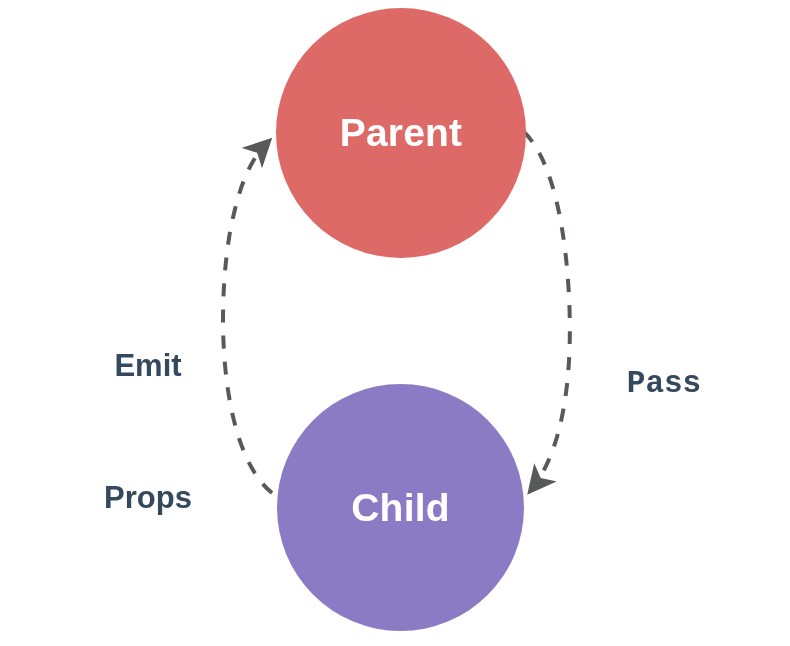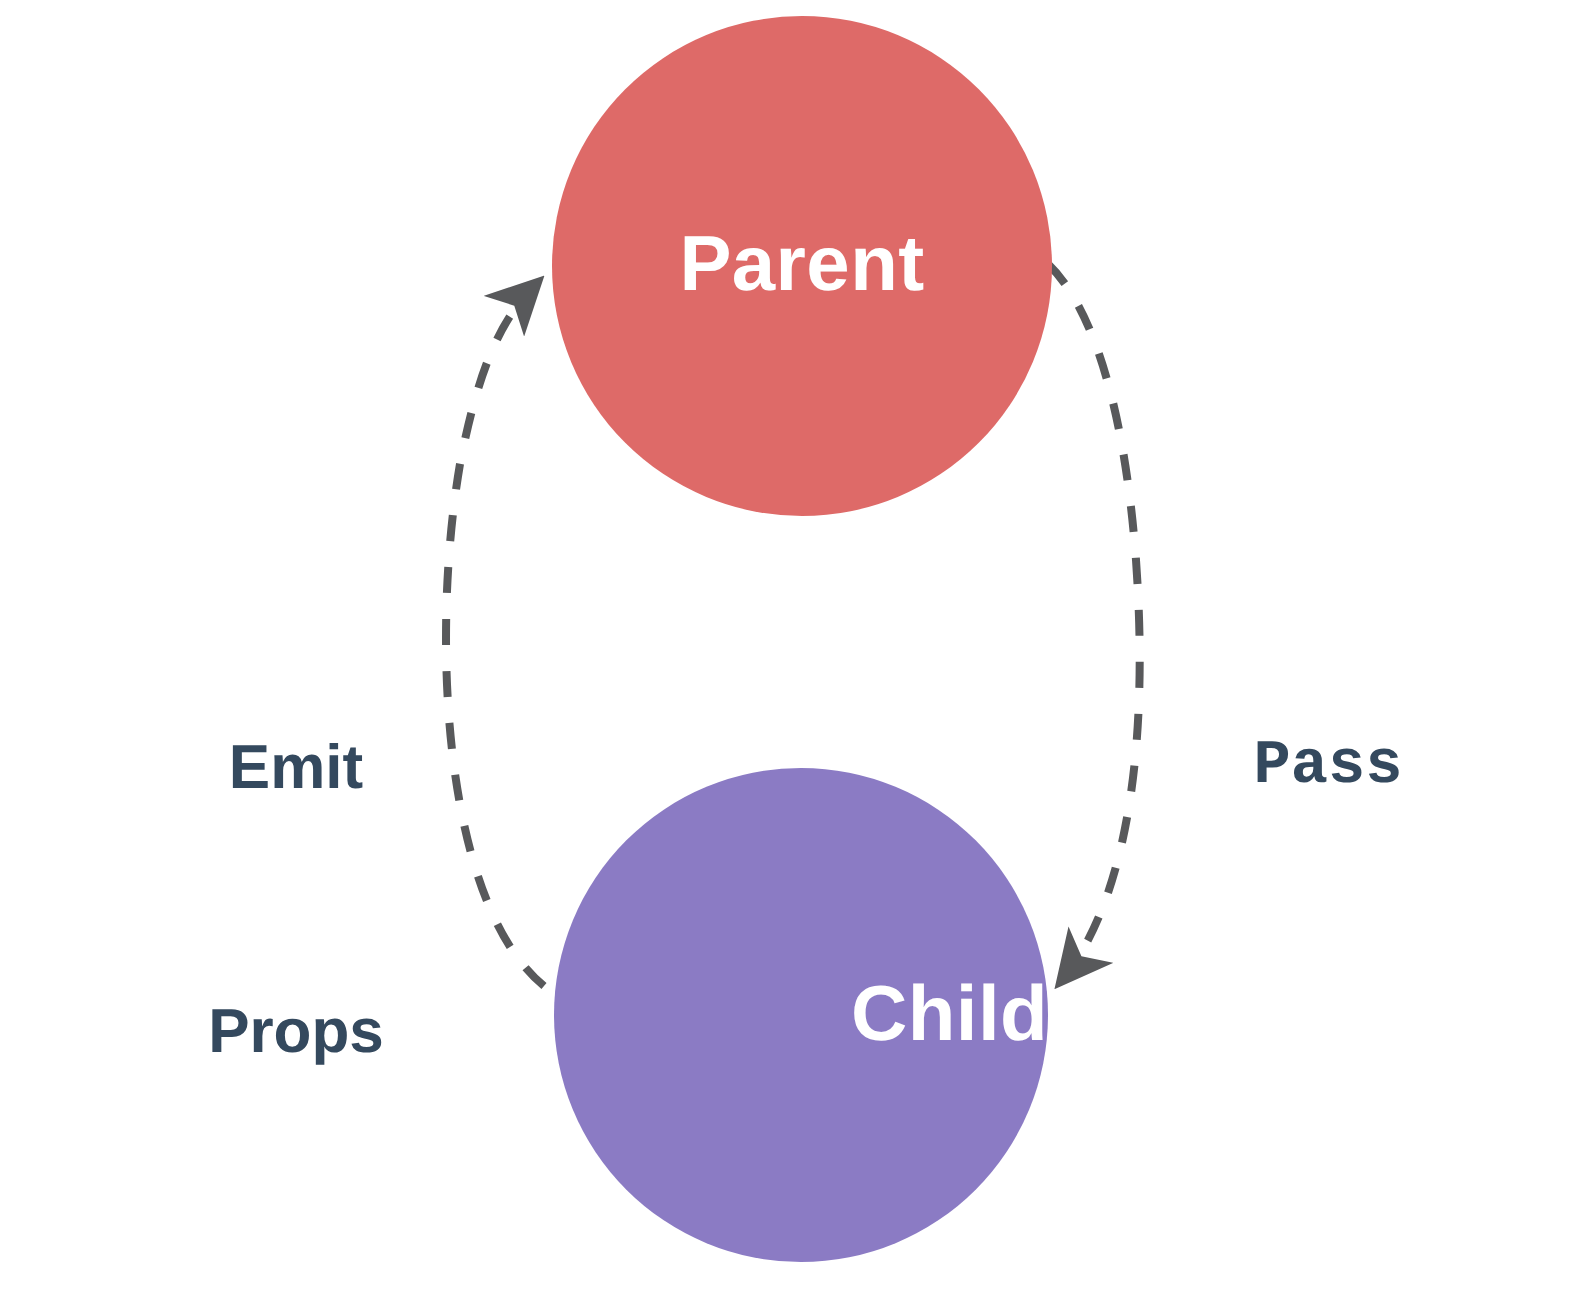--- a/index.html
+++ b/index.html
@@ -51,36 +51,35 @@
   }
   #node-parent .node-label {
     transform: translateY(-1px);
   }
   #node-child {
     left: 277px;
     top: 384px;
     width: 247px;
     height: 247px;
     background: #8B7BC4;
-    justify-content: flex-end;
   }
   .edge-label {
     position: absolute;
     color: #34495E;
     font-family: "Liberation Sans", sans-serif;
     font-weight: bold;
     font-size: 31px;
     line-height: 44px;
     text-align: center;
     white-space: pre;
     user-select: none;
   }
   #edge-label-emit-events {
     left: 40px;
-    top: 274px;
+    top: 256px;
     width: 216px;
   }
   #edge-label-pass-props {
     left: 556px;
     top: 274px;
     width: 216px;
     font-family: Liberation Mono, monospace;
   }
 </style>
 </head>

